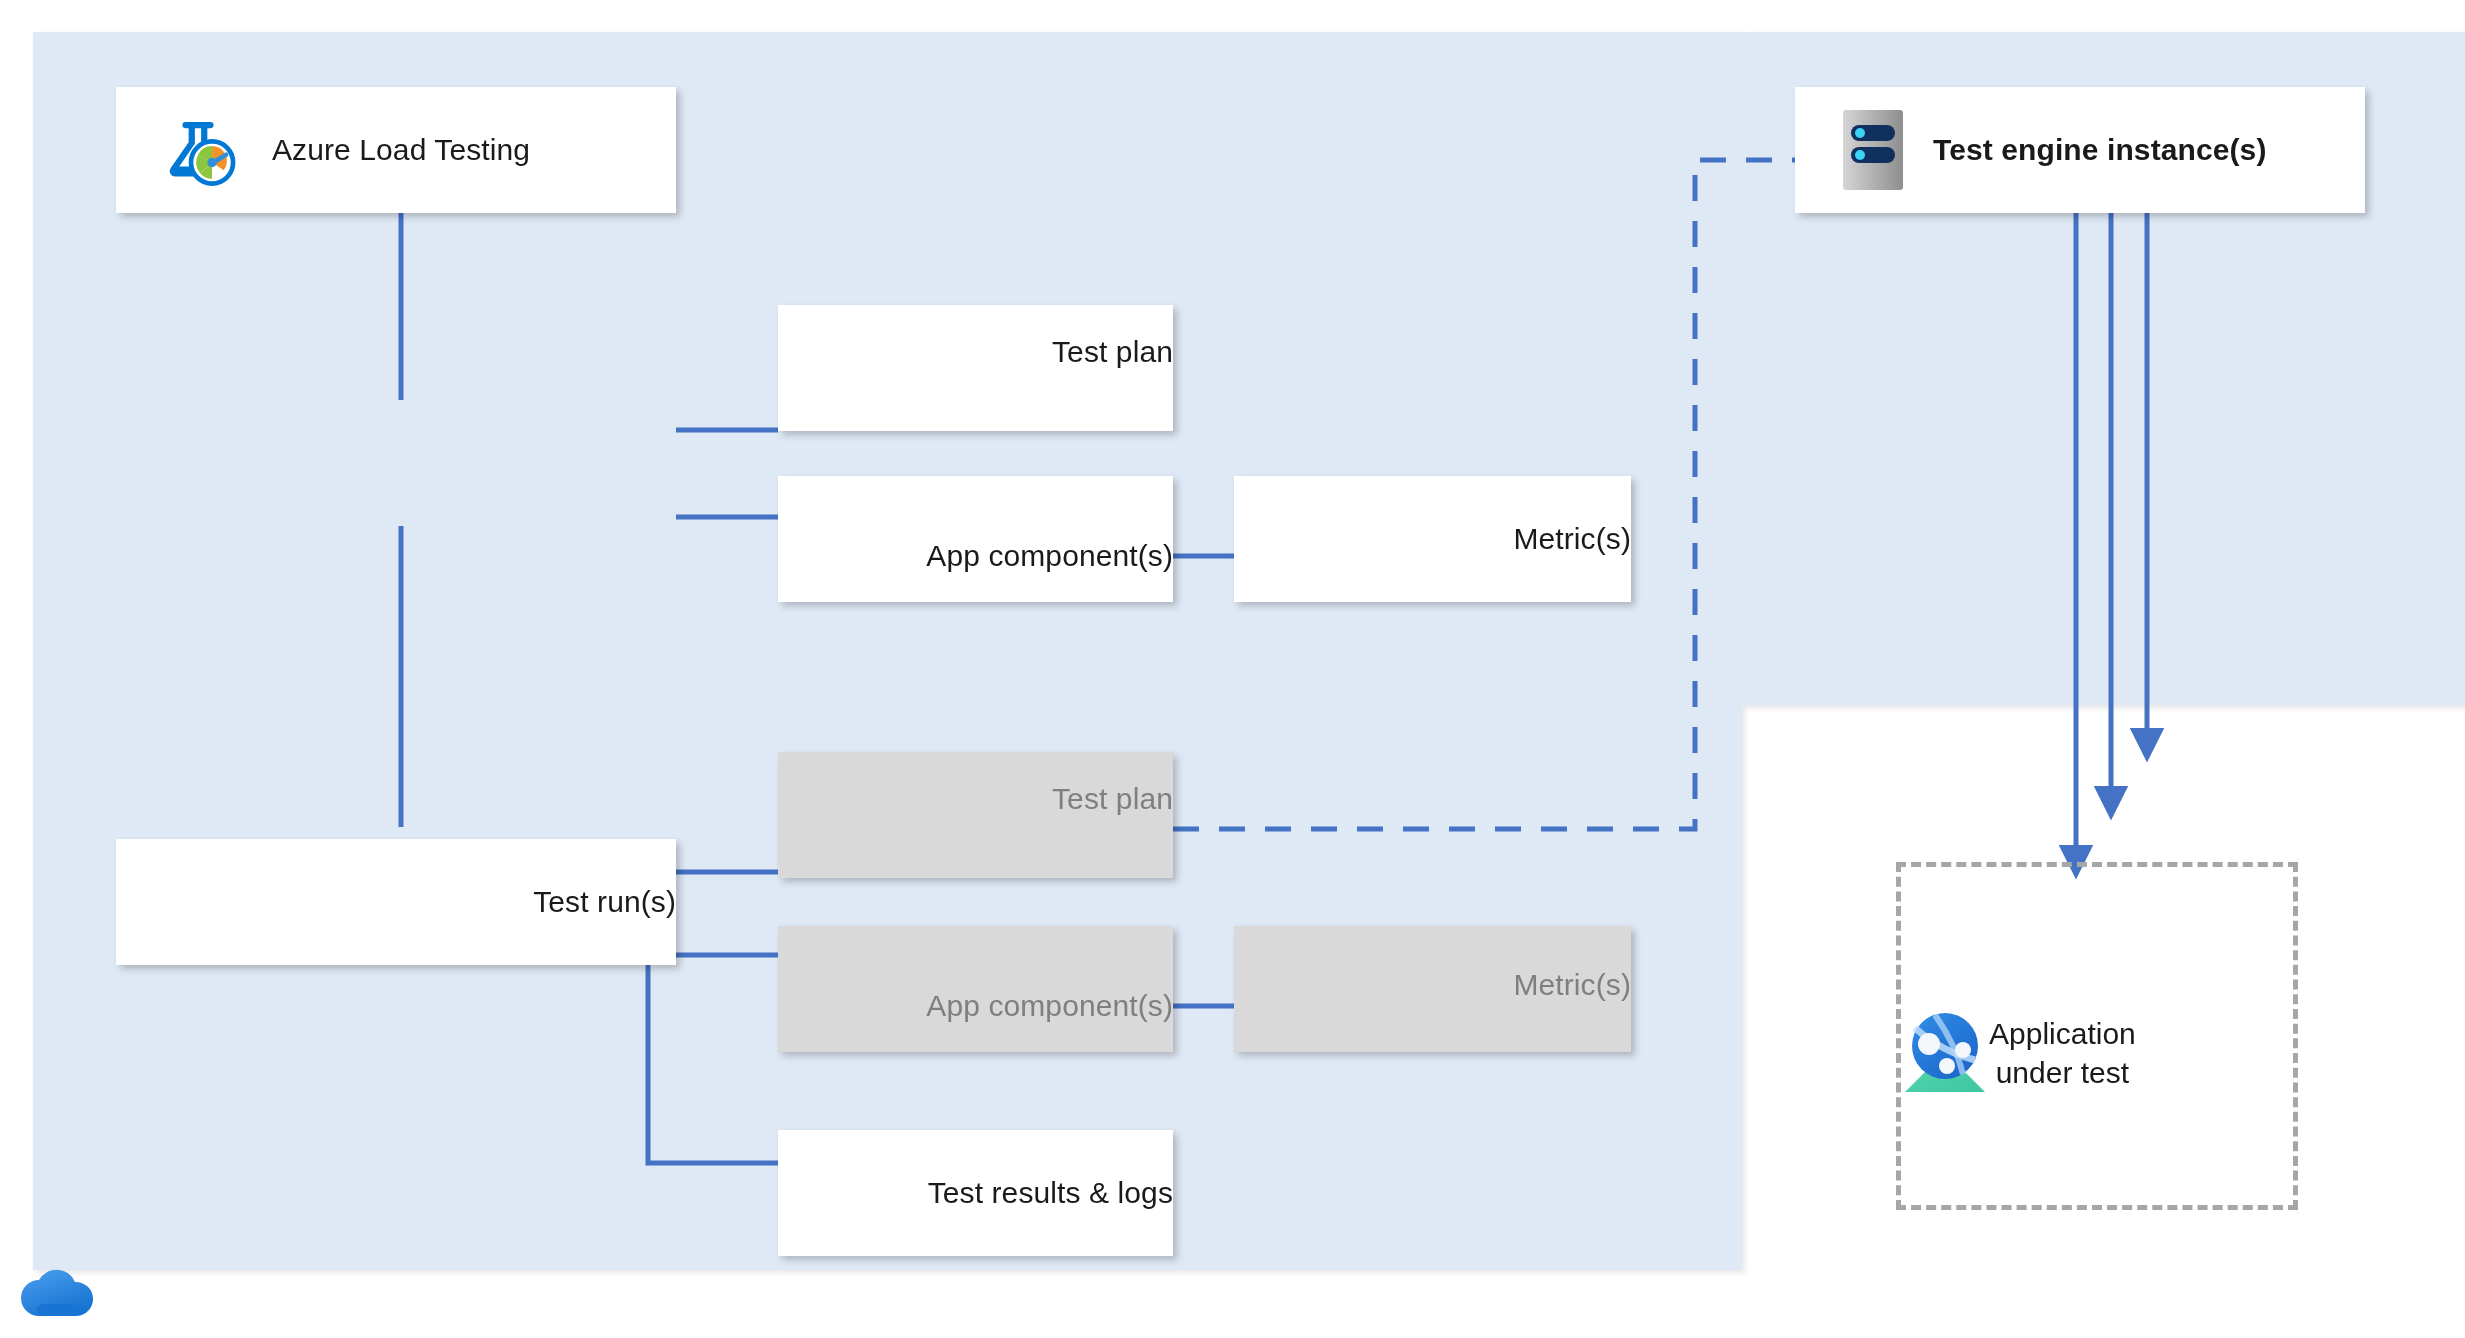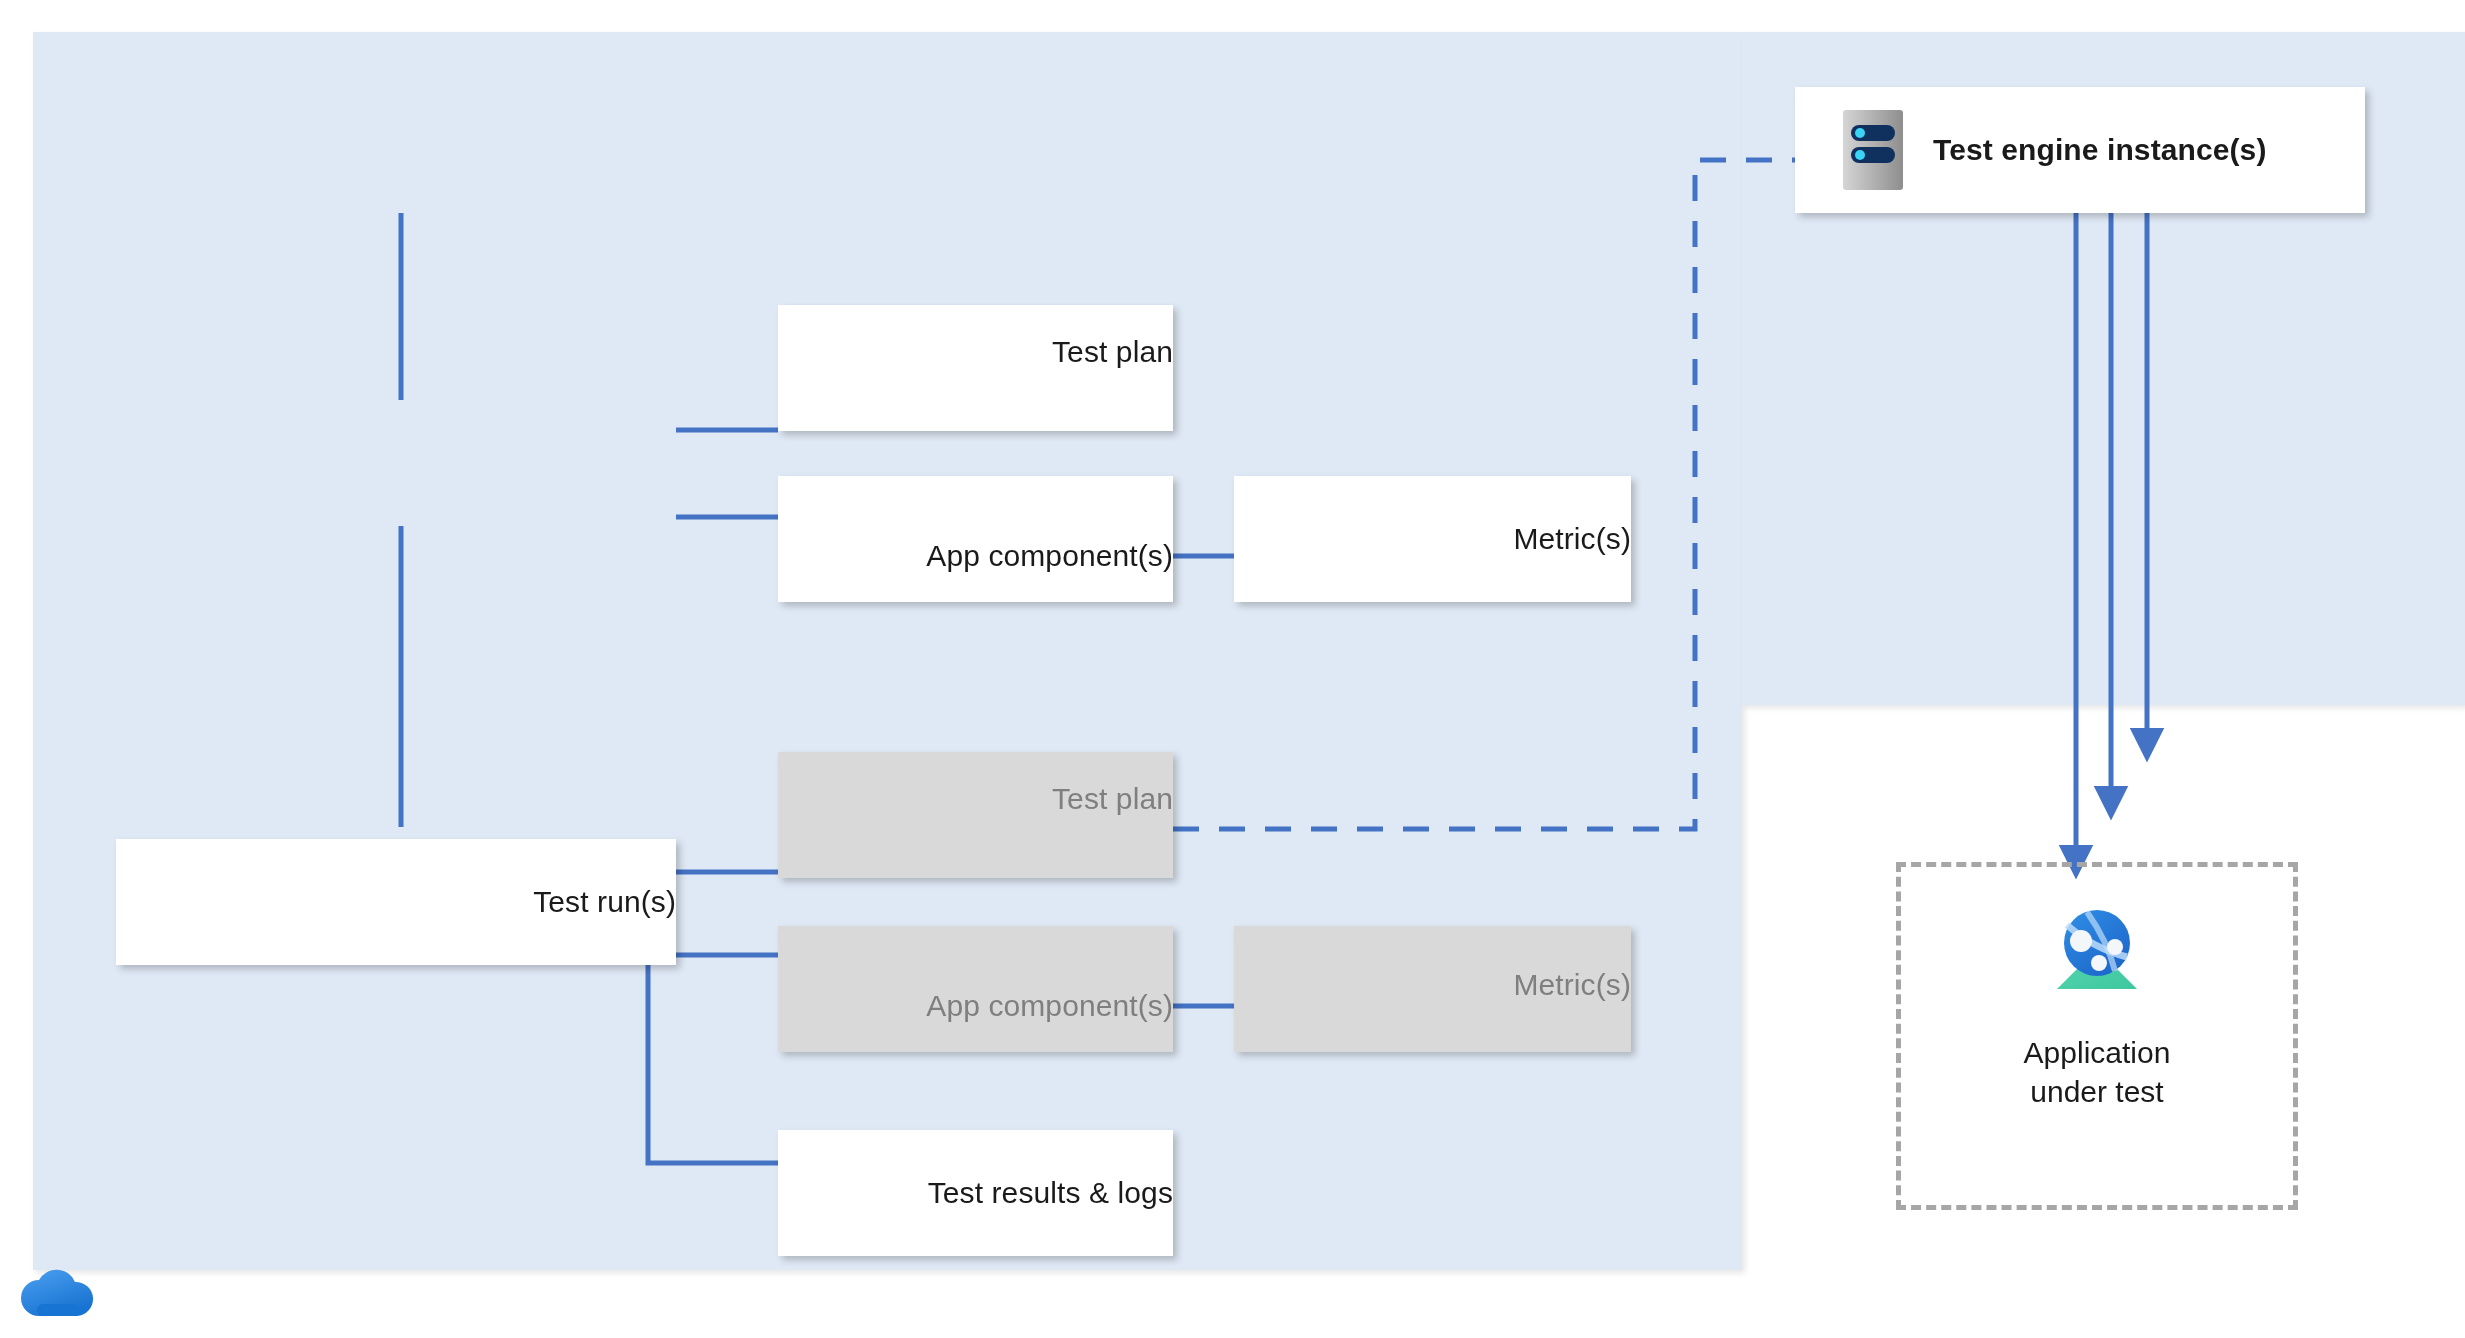--- a/index.html
+++ b/index.html
@@ -62,21 +62,21 @@
   .n-alt .icon-slot{width:104px;margin-left:30px;}
   .n-alt .lbl{margin-left:22px;}
   .n-engine .icon-slot{width:84px;margin-left:36px;}
   .n-engine .lbl{margin-left:18px;font-weight:bold;}
 
   
   .aut{
     position:absolute;left:1896px;top:862px;width:402px;height:348px;
     border:5px dashed #a6a6a6;box-sizing:border-box;
     background:transparent;
-    display:flex;flex-direction:column;align-items:center;justify-content:flex-start;
+    display:flex;flex-direction:row;align-items:center;justify-content:flex-start;
   }
   .aut .aut-icon{margin-top:36px;}
   .aut .aut-label{
     margin-top:34px;font-size:30px;color:#1a1a1a;text-align:center;line-height:1.30;
   }
 
   
   .cloudmark{position:absolute;left:15px;top:1258px;width:86px;height:62px;}
 </style>
 </head>
@@ -106,20 +106,38 @@
     <path d="M1173,1006 L1234,1006" stroke="#4472c4" stroke-width="5" fill="none"></path>
     <path d="M648,953 L648,1163 L778,1163" stroke="#4472c4" stroke-width="5" fill="none"></path>
 
     <path d="M1173,829 L1695,829 L1695,160 L1795,160" stroke="#4472c4" stroke-width="5" fill="none" stroke-dasharray="26 20"></path>
 
     <path d="M2076,213 L2076,862" stroke="#4472c4" stroke-width="5" fill="none" marker-end="url(#arrowblue)"></path>
     <path d="M2111,213 L2111,803" stroke="#4472c4" stroke-width="5" fill="none" marker-end="url(#arrowblue)"></path>
     <path d="M2147,213 L2147,745" stroke="#4472c4" stroke-width="5" fill="none" marker-end="url(#arrowblue)"></path>
   </svg>
 
+  <div class="node withicon n-alt">
+    <span class="icon-slot">
+      <svg width="78" height="78" viewBox="0 0 100 100">
+        <path d="M34 14 h32 a4 4 0 0 1 0 8 h-4 v18 l23 33 a7 7 0 0 1 -6 11 h-58 a7 7 0 0 1 -6 -11 l23 -33 v-18 h-4 a4 4 0 0 1 0 -8 z
+                 M46 22 v20 l-20 29 h48 l-20 -29 v-20 z" fill="#0078d4"></path>
+        <circle cx="68" cy="66" r="27" fill="#ffffff"></circle>
+        <circle cx="68" cy="66" r="27" fill="none" stroke="#0078d4" stroke-width="6"></circle>
+        <path d="M68 66 L68 45 A21 21 0 0 1 86 57 Z" fill="#f2932a"></path>
+        <path d="M68 66 L86 57 A21 21 0 0 1 83 76 Z" fill="#f2932a"></path>
+        <path d="M68 66 L50 56 A21 21 0 0 1 68 45 Z" fill="#8cc63e"></path>
+        <path d="M68 66 L53 80 A21 21 0 0 1 50 56 Z" fill="#8cc63e"></path>
+        <path d="M68 66 L68 87 A21 21 0 0 1 53 80 Z" fill="#8cc63e"></path>
+        <path d="M66 68 L86 56" stroke="#2f8fd8" stroke-width="6" stroke-linecap="round"></path>
+        <circle cx="68" cy="66" r="6" fill="#2f8fd8"></circle>
+      </svg>
+    </span>
+    <span class="lbl">Azure Load Testing</span>
+  </div>
 
 
   <div class="node n-testruns">
     <span class="lbl">Test run(s)</span>
   </div>
 
   <div class="node n-plan">
     <span class="lbl">Test plan</span>
   </div>
 

